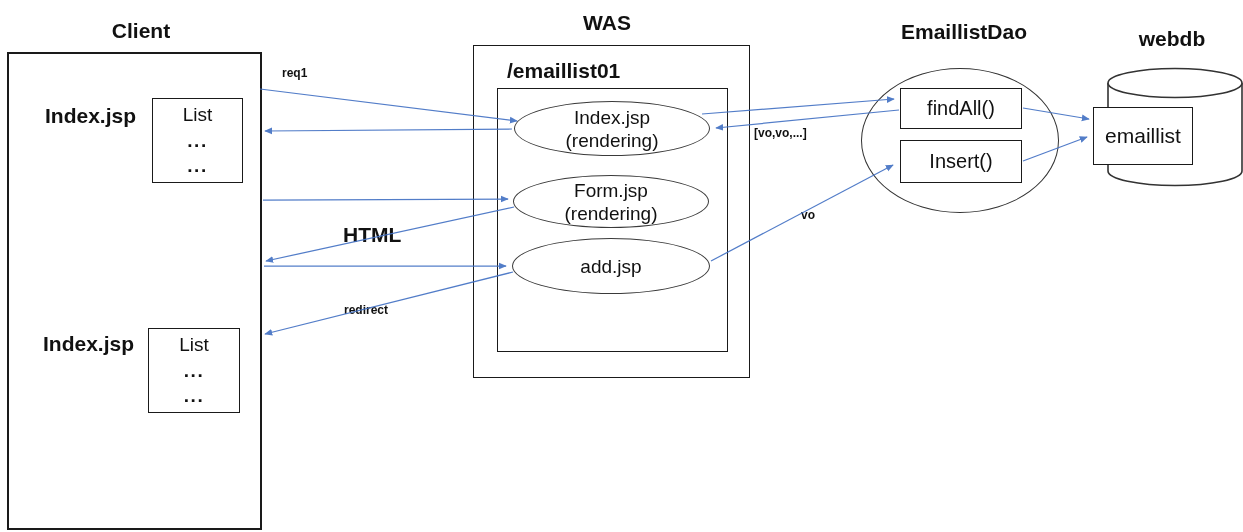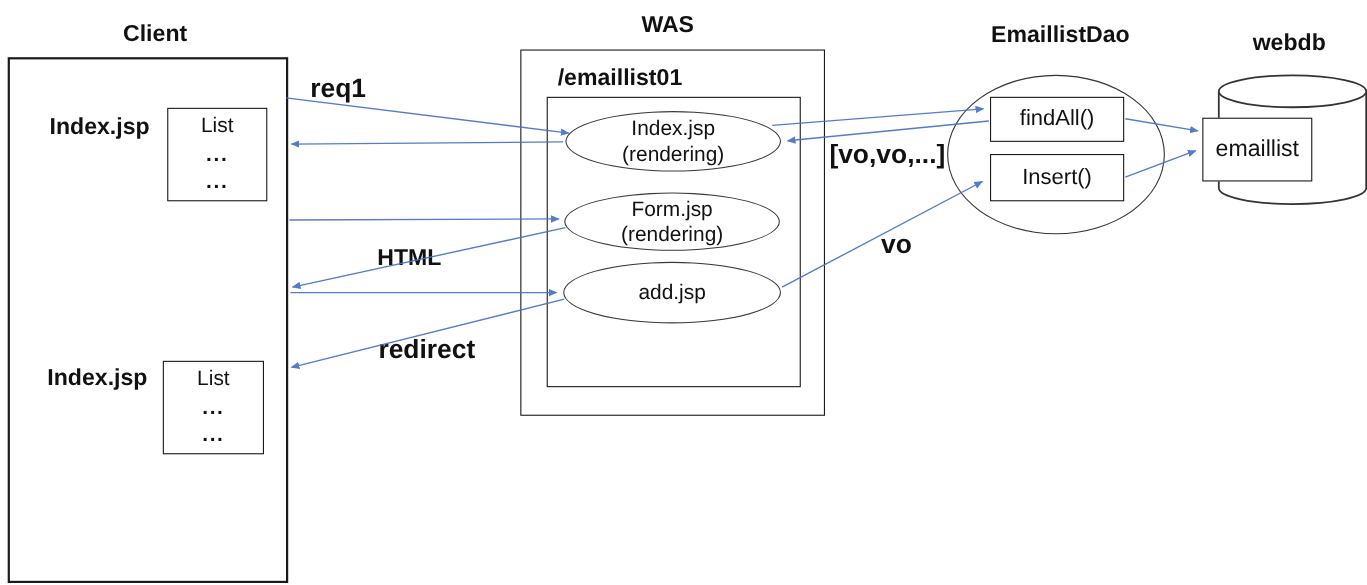--- a/index.html
+++ b/index.html
@@ -19,21 +19,21 @@
   .rect{border:1.6px solid #1a1a1a;background:transparent;}
   .rect.thick{border-width:2px;}
   .rect.filled{background:#ffffff;z-index:3;}
   .ellipse{
     border:1.5px solid #3a3a3a;border-radius:50%;
     display:flex;flex-direction:column;align-items:center;justify-content:center;
     text-align:center;background:transparent;
   }
   .label{position:absolute;z-index:4;white-space:nowrap;line-height:1.15;font-weight:bold;}
   .t21{font-size:21px;}
-  .t20{font-size:24px;}
+  .t20{font-size:12px;}
   .center{text-align:center;}
   .node-line{font-size:19px;line-height:23px;}
   .listbox{
     display:flex;flex-direction:column;align-items:center;
     font-size:19px;padding-top:3px;
   }
   .listbox .dots{line-height:25px;letter-spacing:1.5px;font-weight:600;}
   .listbox .ltitle{line-height:26px;}
   .methodbox{
     display:flex;align-items:center;justify-content:center;font-size:20px;

